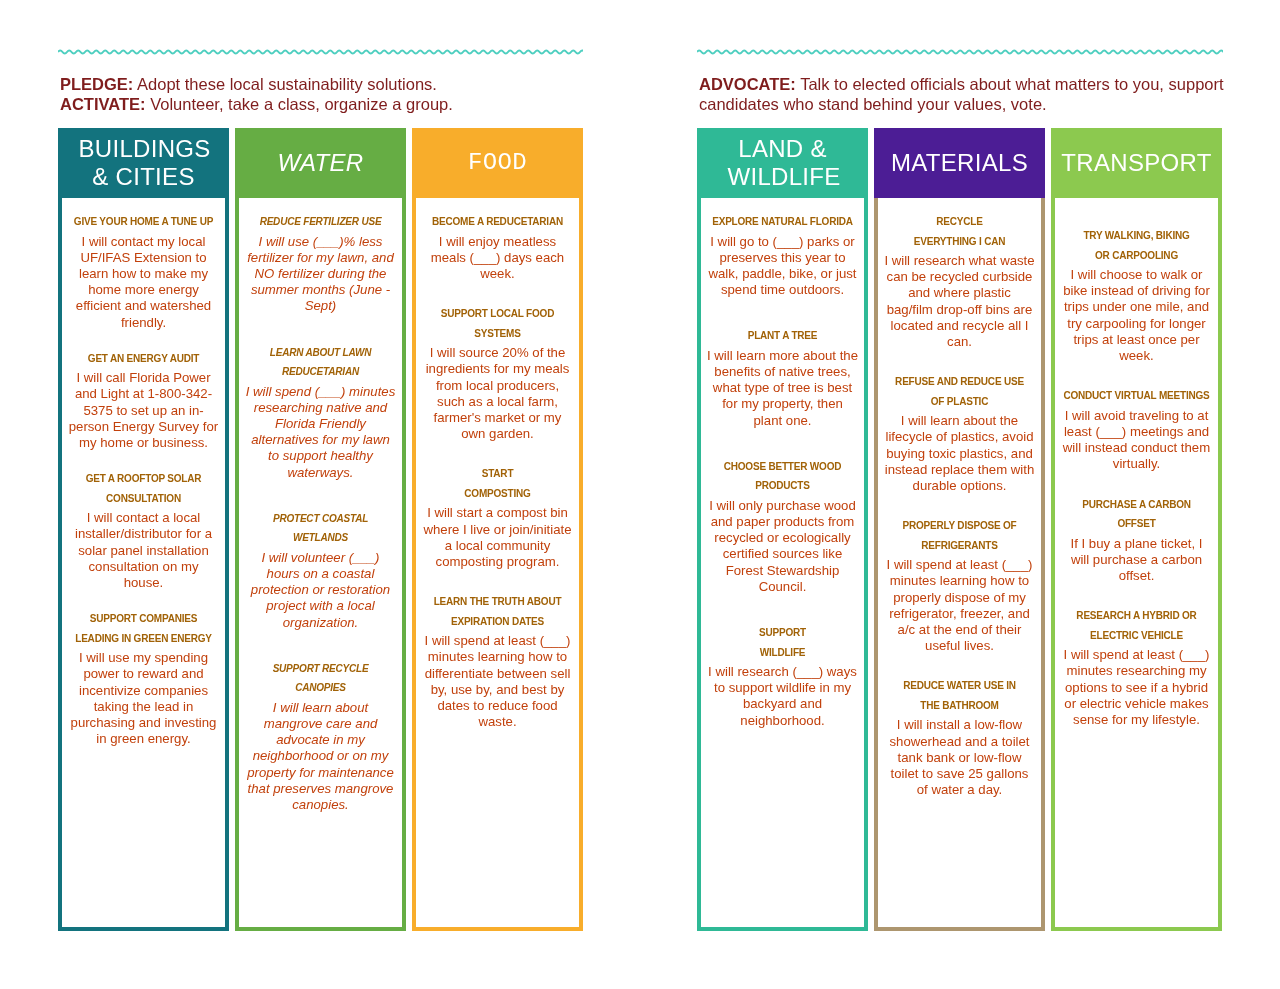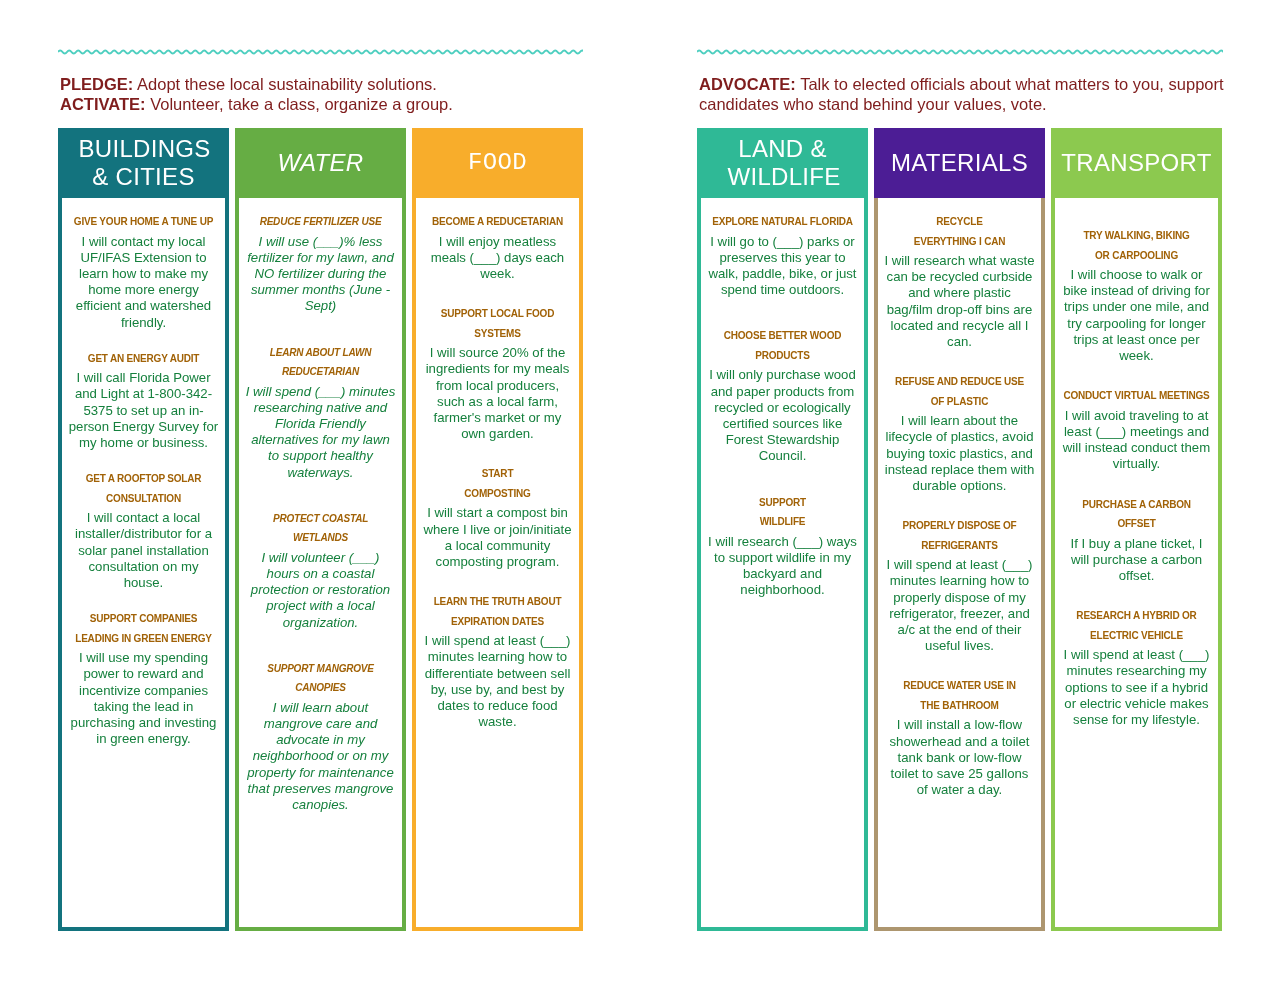--- a/index.html
+++ b/index.html
@@ -14,21 +14,21 @@
   .intro { position: absolute; top: 74px; left: 2px; width: 100%; font-size: 16.5px; line-height: 20px; color: #7f1d1d; }
   .intro b { font-weight: bold; }
 
   .columns { position: absolute; top: 128px; left: 0; display: flex; gap: 6px; }
   .col { width: 171px; height: 803px; border: 4px solid; border-top: none; display: flex; flex-direction: column; background: #fff; }
   .col-head { height: 70px; display: flex; align-items: center; justify-content: center; text-align: center;
     color: #fff; font-size: 24px; line-height: 28px; letter-spacing: 0.3px; margin: 0 -4px; padding: 0 4px; }
   .col-body { flex: 1; padding: 14px 6px 0 6px; text-align: center; }
   .item { margin-bottom: 18px; }
   .item-title { font-weight: bold; font-size: 10px; line-height: 19.5px; color: #a16207; letter-spacing: -0.2px; }
-  .item-text { font-size: 13.2px; line-height: 16.2px; color: #15803d; margin-top: 2px; }
+  .item-text { font-size: 13.2px; line-height: 16.2px; color: #c2410c; margin-top: 2px; }
 
   
   .col-body.loose .item { margin-bottom: 22px; }
   .col-body.extra .item { margin-bottom: 28px; }
 </style>
 </head>
 <body>
 
 <div class="page page-left">
   <svg class="wave" viewBox="0 0 525 12" preserveAspectRatio="none">
@@ -76,21 +76,21 @@
           </div>
         <div class="item">
             <div class="item-title" style="padding:0 16px;">LEARN ABOUT LAWN REDUCETARIAN</div>
             <div class="item-text">I will spend (___) minutes researching native and Florida Friendly alternatives for my lawn to support healthy waterways.</div>
           </div>
         <div class="item">
             <div class="item-title">PROTECT COASTAL WETLANDS</div>
             <div class="item-text">I will volunteer (___) hours on a coastal protection or restoration project  with a local organization.</div>
           </div>
         <div class="item">
-            <div class="item-title" style="padding:0 22px;">SUPPORT MANGROVE CANOPIES</div>
+            <div class="item-title" style="padding:0 22px;">SUPPORT RECYCLE CANOPIES</div>
             <div class="item-text">I will learn about mangrove care and advocate in my neighborhood or on my property for maintenance that preserves mangrove canopies.</div>
           </div>
       </div>
     </div>
 
     <div class="col" style="border-color: rgb(248, 173, 43);">
       <div class="col-head" style="background: rgb(248, 173, 43); font-family: Liberation Mono, monospace;">
           <span>FOOD</span>
         </div>
       <div class="col-body loose">
@@ -128,20 +128,24 @@
     <div class="col" style="border-color: rgb(47, 185, 150); justify-content: center;">
       <div class="col-head" style="background: rgb(47, 185, 150);">
           <span style="display:block;width:110px;">LAND &amp; WILDLIFE</span>
         </div>
       <div class="col-body extra">
         <div class="item">
             <div class="item-title">EXPLORE NATURAL FLORIDA</div>
             <div class="item-text">I will go to (___) parks or preserves this year to walk, paddle, bike, or just spend time outdoors.</div>
           </div>
         <div class="item">
+            <div class="item-title">PLANT A TREE</div>
+            <div class="item-text">I will learn more about the benefits of native trees, what type of tree is best for my property, then plant one.</div>
+          </div>
+        <div class="item">
             <div class="item-title">CHOOSE BETTER WOOD PRODUCTS</div>
             <div class="item-text">I will only purchase wood and paper products from recycled or ecologically certified sources like Forest Stewardship Council.</div>
           </div>
         <div class="item">
             <div class="item-title" style="padding:0 30px;">SUPPORT WILDLIFE</div>
             <div class="item-text">I will research (___) ways to support wildlife in my backyard and neighborhood.</div>
           </div>
       </div>
     </div>
 

